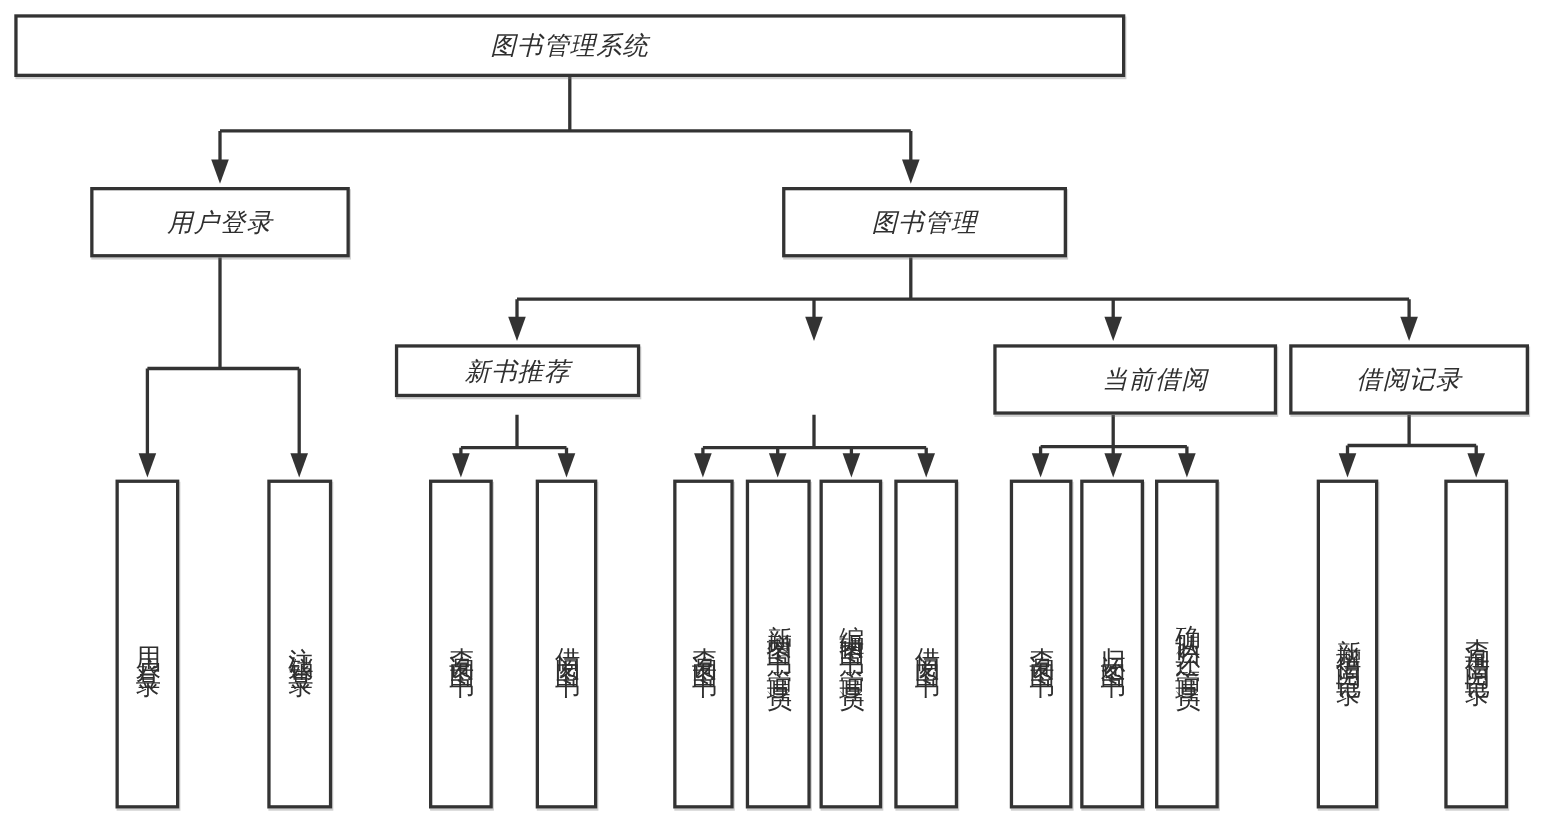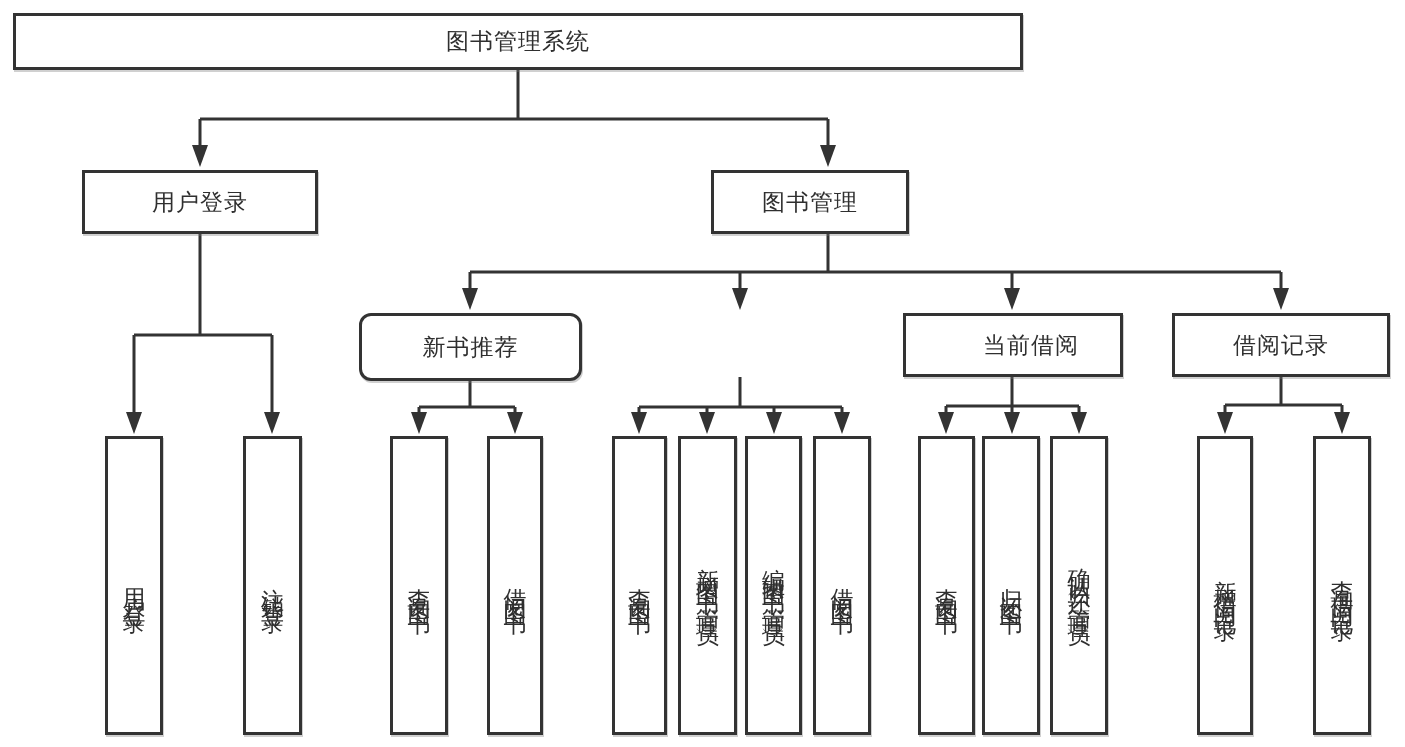--- a/index.html
+++ b/index.html
@@ -30,20 +30,21 @@
     box-sizing: border-box;
     border: 3px solid #333333;
     background: #ffffff;
     display: flex;
     align-items: center;
     justify-content: center;
     font-size: 23px;
     color: #2f2f2f;
     letter-spacing: 1px;
     box-shadow: 1px 2px 0 rgba(120,120,120,0.35);
+    font-style: italic;
   }
   .leaf {
     position: absolute;
     box-sizing: border-box;
     top: 436px;
     height: 299px;
     border: 3px solid #333333;
     background: #ffffff;
     display: flex;
     align-items: center;
@@ -110,28 +111,28 @@
     <polygon class="ahead" points="1334,412 1350,412 1342,434"></polygon>
   </svg>
 
   <div class="hbox" style="left:13px; top:13px; width:1010px; height:57px;">
     <span>图书管理系统</span>
   </div>
 
   <div class="hbox" style="left:82px; top:170px; width:236px; height:64px;">
     <span>用户登录</span>
   </div>
-  <div class="hbox" style="left:711px; top:170px; width:198px; height:64px;">
+  <div class="hbox" style="left:711px; top:170px; width:259px; height:64px;">
     <span>图书管理</span>
   </div>
 
-  <div class="hbox" style="left:359px; top:313px; width:223px; height:68px;border-radius:12px;">
+  <div class="hbox" style="left:359px; top:313px; width:223px; height:48px;">
     <span>新书推荐</span>
   </div>
-  <div class="hbox" style="left:903px; top:313px; width:220px; height:64px;padding-left:36px;">
+  <div class="hbox" style="left:903px; top:313px; width:258px; height:64px;padding-left:36px;">
     <span>当前借阅</span>
   </div>
   <div class="hbox" style="left:1172px; top:313px; width:218px; height:64px;">
     <span>借阅记录</span>
   </div>
 
   <div class="leaf" style="left:105px; width:58px;">
     <span class="vtext">用户登录</span>
   </div>
   <div class="leaf" style="left:243px; width:59px;">

